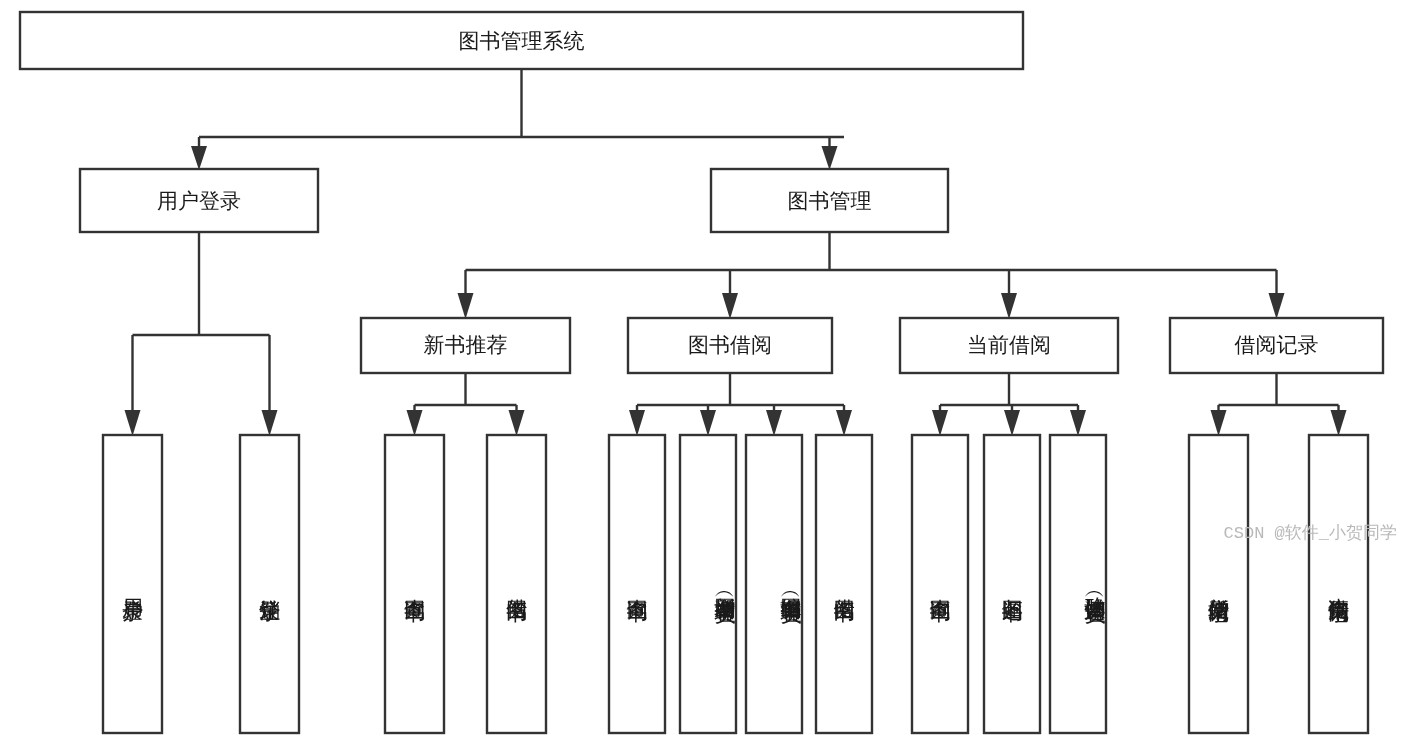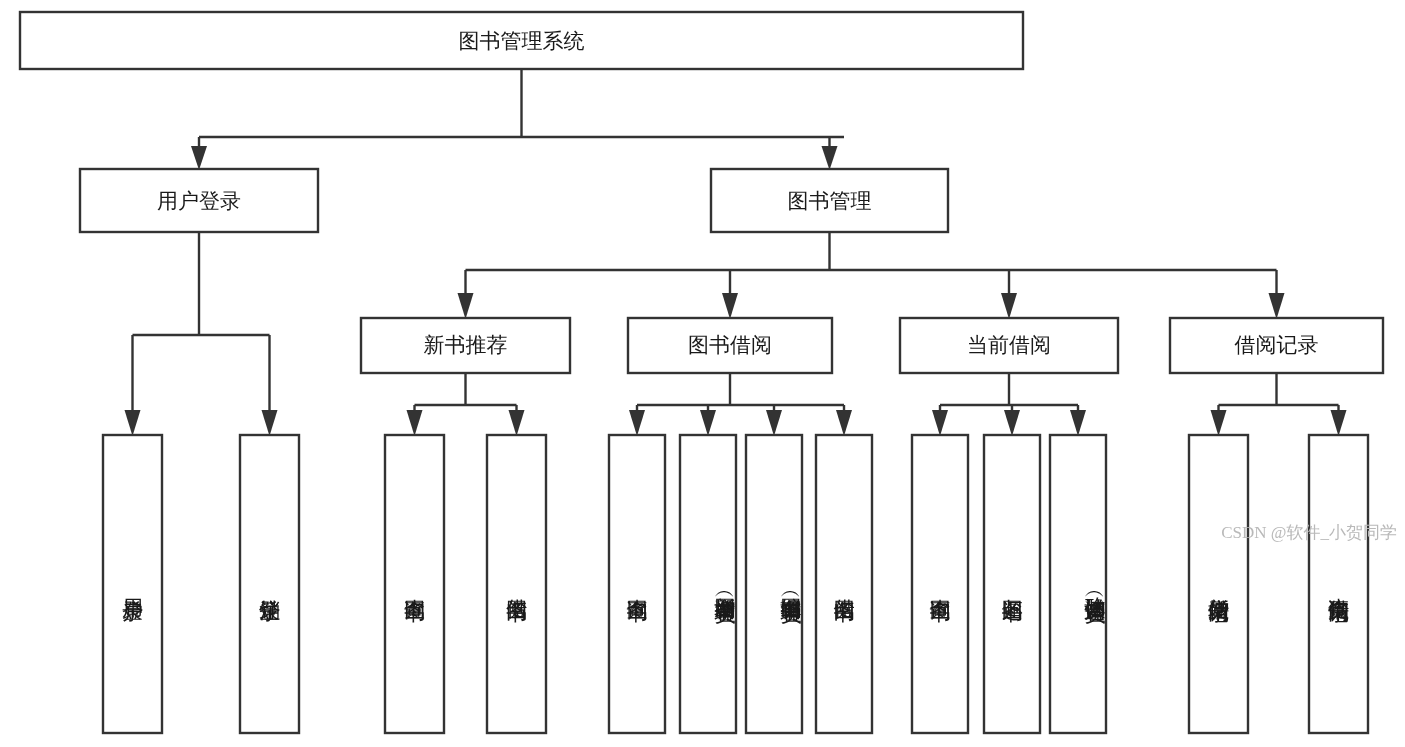--- a/index.html
+++ b/index.html
@@ -61,21 +61,21 @@
     letter-spacing: 1px;
     text-align: center;
     white-space: nowrap;
     pointer-events: none;
     user-select: none;
   }
   .watermark {
     position: absolute;
     right: 8px;
     bottom: 6px;
-    font-family: Liberation Serif, serif;
+    font-family: Liberation Mono, monospace;
     font-size: 17px;
     color: #b9b9b9;
     white-space: nowrap;
     user-select: none;
   }
 </style>
 </head>
 <body>
 
 <div id="diagram-root">

